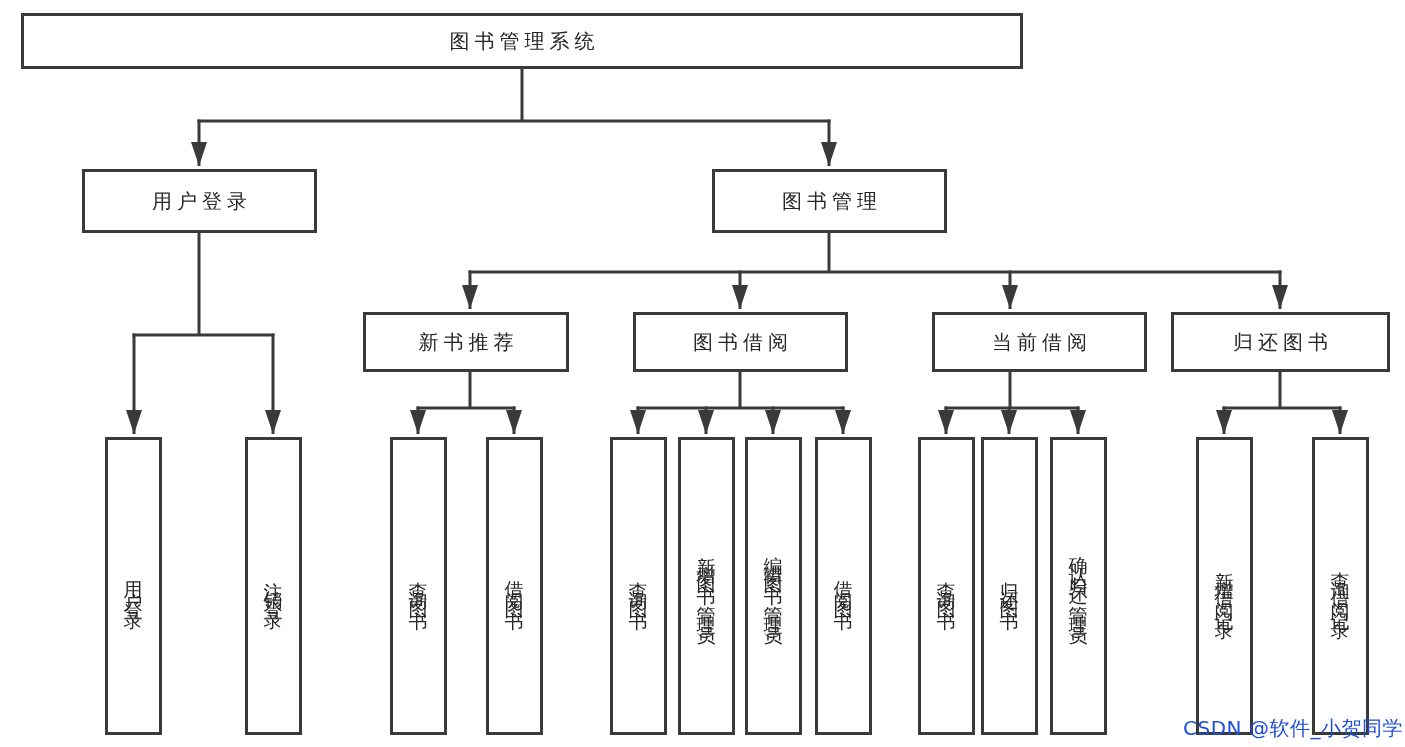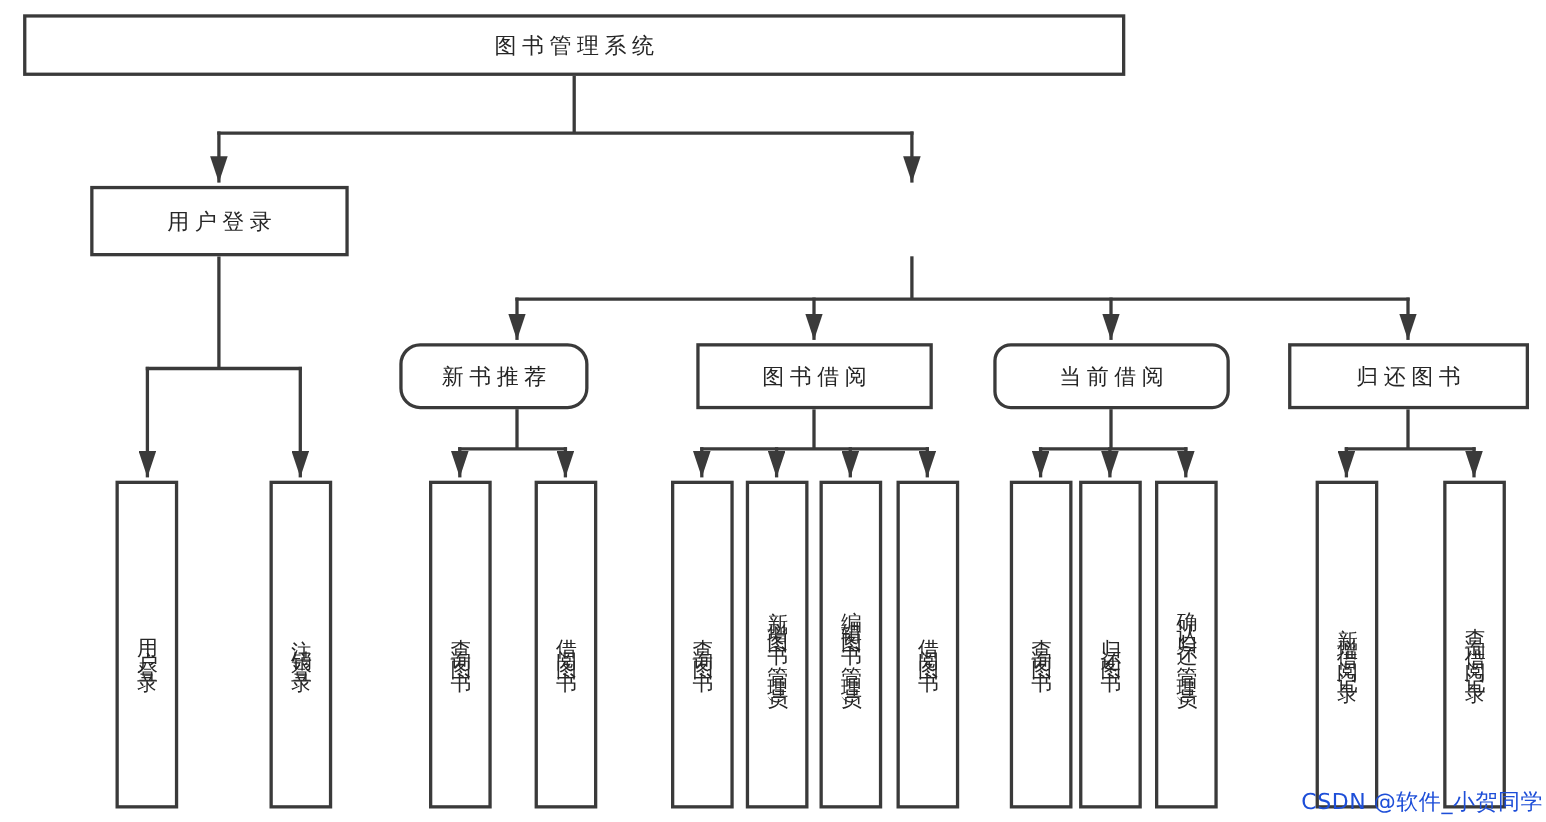--- a/index.html
+++ b/index.html
@@ -112,24 +112,25 @@
       <path d="M1280,372 L1280,408"></path>
       <path d="M1222.5,408 L1341.5,408"></path>
       <path d="M1224,406.5 L1224,434" marker-end="url(#arrow)"></path>
       <path d="M1340,406.5 L1340,434" marker-end="url(#arrow)"></path>
     </g>
   </svg>
 
   <div class="node h-label" style="left:21px; top:13px; width:1002px; height:56px;">图书管理系统</div>
 
   <div class="node h-label" style="left:82px; top:169px; width:235px; height:64px;">用户登录</div>
+  <div class="node h-label" style="left:712px; top:169px; width:235px; height:64px;">图书管理</div>
 
-  <div class="node h-label" style="left:363px; top:312px; width:172px; height:60px;border-radius:19px;">新书推荐</div>
+  <div class="node h-label" style="left:363px; top:312px; width:206px; height:60px;">新书推荐</div>
   <div class="node h-label" style="left:633px; top:312px; width:215px; height:60px;">图书借阅</div>
-  <div class="node h-label" style="left:903px; top:312px; width:215px; height:60px;border-radius:16px;">当前借阅</div>
+  <div class="node h-label" style="left:932px; top:312px; width:215px; height:60px;">当前借阅</div>
   <div class="node h-label" style="left:1171px; top:312px; width:219px; height:60px;">归还图书</div>
 
   <div class="node leaf" style="left:105px;">用户登录</div>
   <div class="node leaf" style="left:245px;">注销登录</div>
 
   <div class="node leaf" style="left:390px;">查询图书</div>
   <div class="node leaf" style="left:486px;">借阅图书</div>
 
   <div class="node leaf" style="left:610px;">查询图书</div>
   <div class="node leaf" style="left:678px;">新增图书（管理员）</div>

